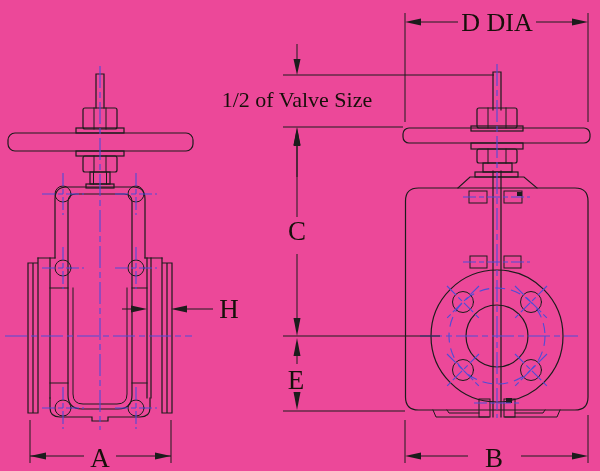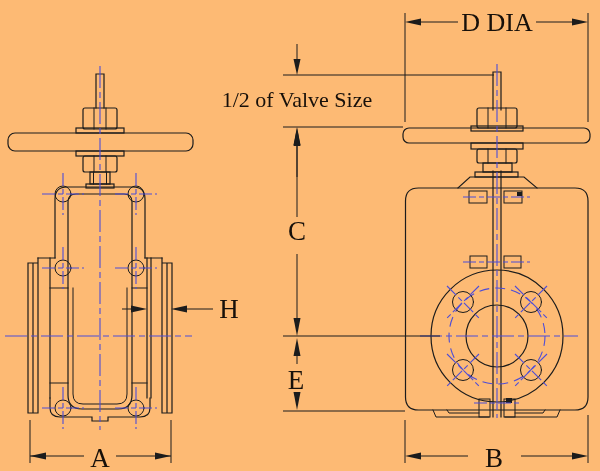--- a/index.html
+++ b/index.html
@@ -1,19 +1,19 @@
 <!DOCTYPE html>
 <html><head>
 <meta charset="utf-8">
 <style>
   html,body{margin:0;padding:0;background:#ffffff;}
   #stage{
     position:relative;
     width:600px;height:471px;
-    background:#fdba74;
+    background:#ec4899;
     overflow:hidden;
     font-family:"Liberation Serif","DejaVu Serif",serif;
   }
   svg{display:block;}
   
   .k{stroke:#1c1c1c;stroke-width:1.2;fill:none;stroke-linecap:square;}
   .kt{stroke:#1c1c1c;stroke-width:1;fill:none;stroke-linecap:square;}
   
   .c{stroke:#4d4dd8;stroke-width:1.1;fill:none;stroke-linecap:butt;}
   .cl{stroke-dasharray:22 4 6 4;}

